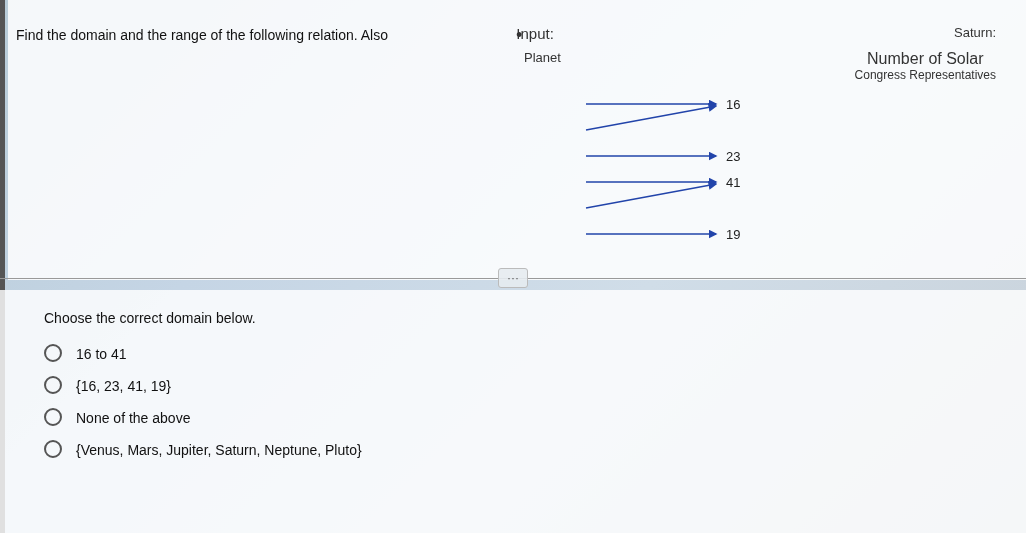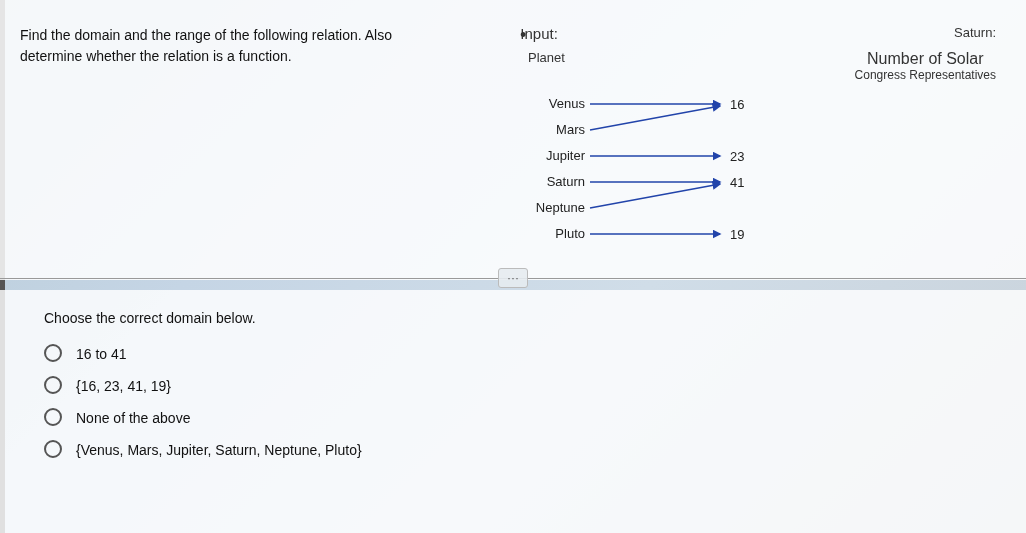--- a/index.html
+++ b/index.html
@@ -18,26 +18,26 @@
       height: 533px;
       position: relative;
       background: linear-gradient(135deg, #b8ccd8 0%, #c5d5e5 30%, #d0dde8 60%, #c8d0d8 100%);
     }
 
     
     .top-section {
       background: rgba(255,255,255,0.85);
       position: absolute;
       top: 0;
-      left: 0;
+      left: 8px;
       right: 0;
       height: 280px;
       display: flex;
       align-items: flex-start;
-      padding: 20px 30px 10px 20px;
+      padding: 20px 30px 10px 8px;
     }
 
     .question-text {
       flex: 0 0 480px;
       font-size: 14px;
       color: #111;
       line-height: 1.5;
       padding-top: 5px;
     }
 
@@ -156,49 +156,40 @@
   </style>
 </head>
 <body>
 
 <div class="page-container">
   <div class="left-bar"></div>
 
   <div class="top-section">
     <div class="question-text">
       <div>Find the domain and the range of the following relation. Also</div>
-      <div>determine whether the relation is a function.</div>
     </div>
 
     <div class="mapping-diagram">
       <div style="display:flex; justify-content: space-between; margin-bottom:4px;">
         <span style="font-size:18px; color:#333; margin-right:4px;">•</span>
         <span style="flex:1; margin-left:-10px;">
           <span style="font-size:15px; color:#333;">Input:</span>
         </span>
         <span style="font-size:13px; color:#333; text-align:right; min-width:120px;">Saturn:</span>
       </div>
       <div style="display:flex; justify-content: space-between; margin-bottom:12px;">
         <span style="font-size:13px; color:#333; margin-left:8px;">Planet</span>
         <div style="text-align:center; min-width:120px;">
           <div style="font-size:16px; color:#333;">Number of Solar</div>
           <div style="font-size:12px; color:#333;">Congress Representatives</div>
         </div>
       </div>
 
       <div class="mapping-area">
 
-        <div class="planets-col">
-          <div class="planet-name">Venus</div>
-          <div class="planet-name">Mars</div>
-          <div class="planet-name">Jupiter</div>
-          <div class="planet-name">Saturn</div>
-          <div class="planet-name">Neptune</div>
-          <div class="planet-name">Pluto</div>
-        </div>
 
         <svg class="mapping-svg" width="200" height="156" viewBox="0 0 200 156">
 
           <defs>
             <marker id="arrow" markerWidth="6" markerHeight="6" refX="5" refY="3" orient="auto">
               <path d="M0,0 L6,3 L0,6 Z" fill="#2244aa"></path>
             </marker>
           </defs>
 
           <line x1="5" y1="10" x2="135" y2="10" stroke="#2244aa" stroke-width="1.5" marker-end="url(#arrow)"></line>

